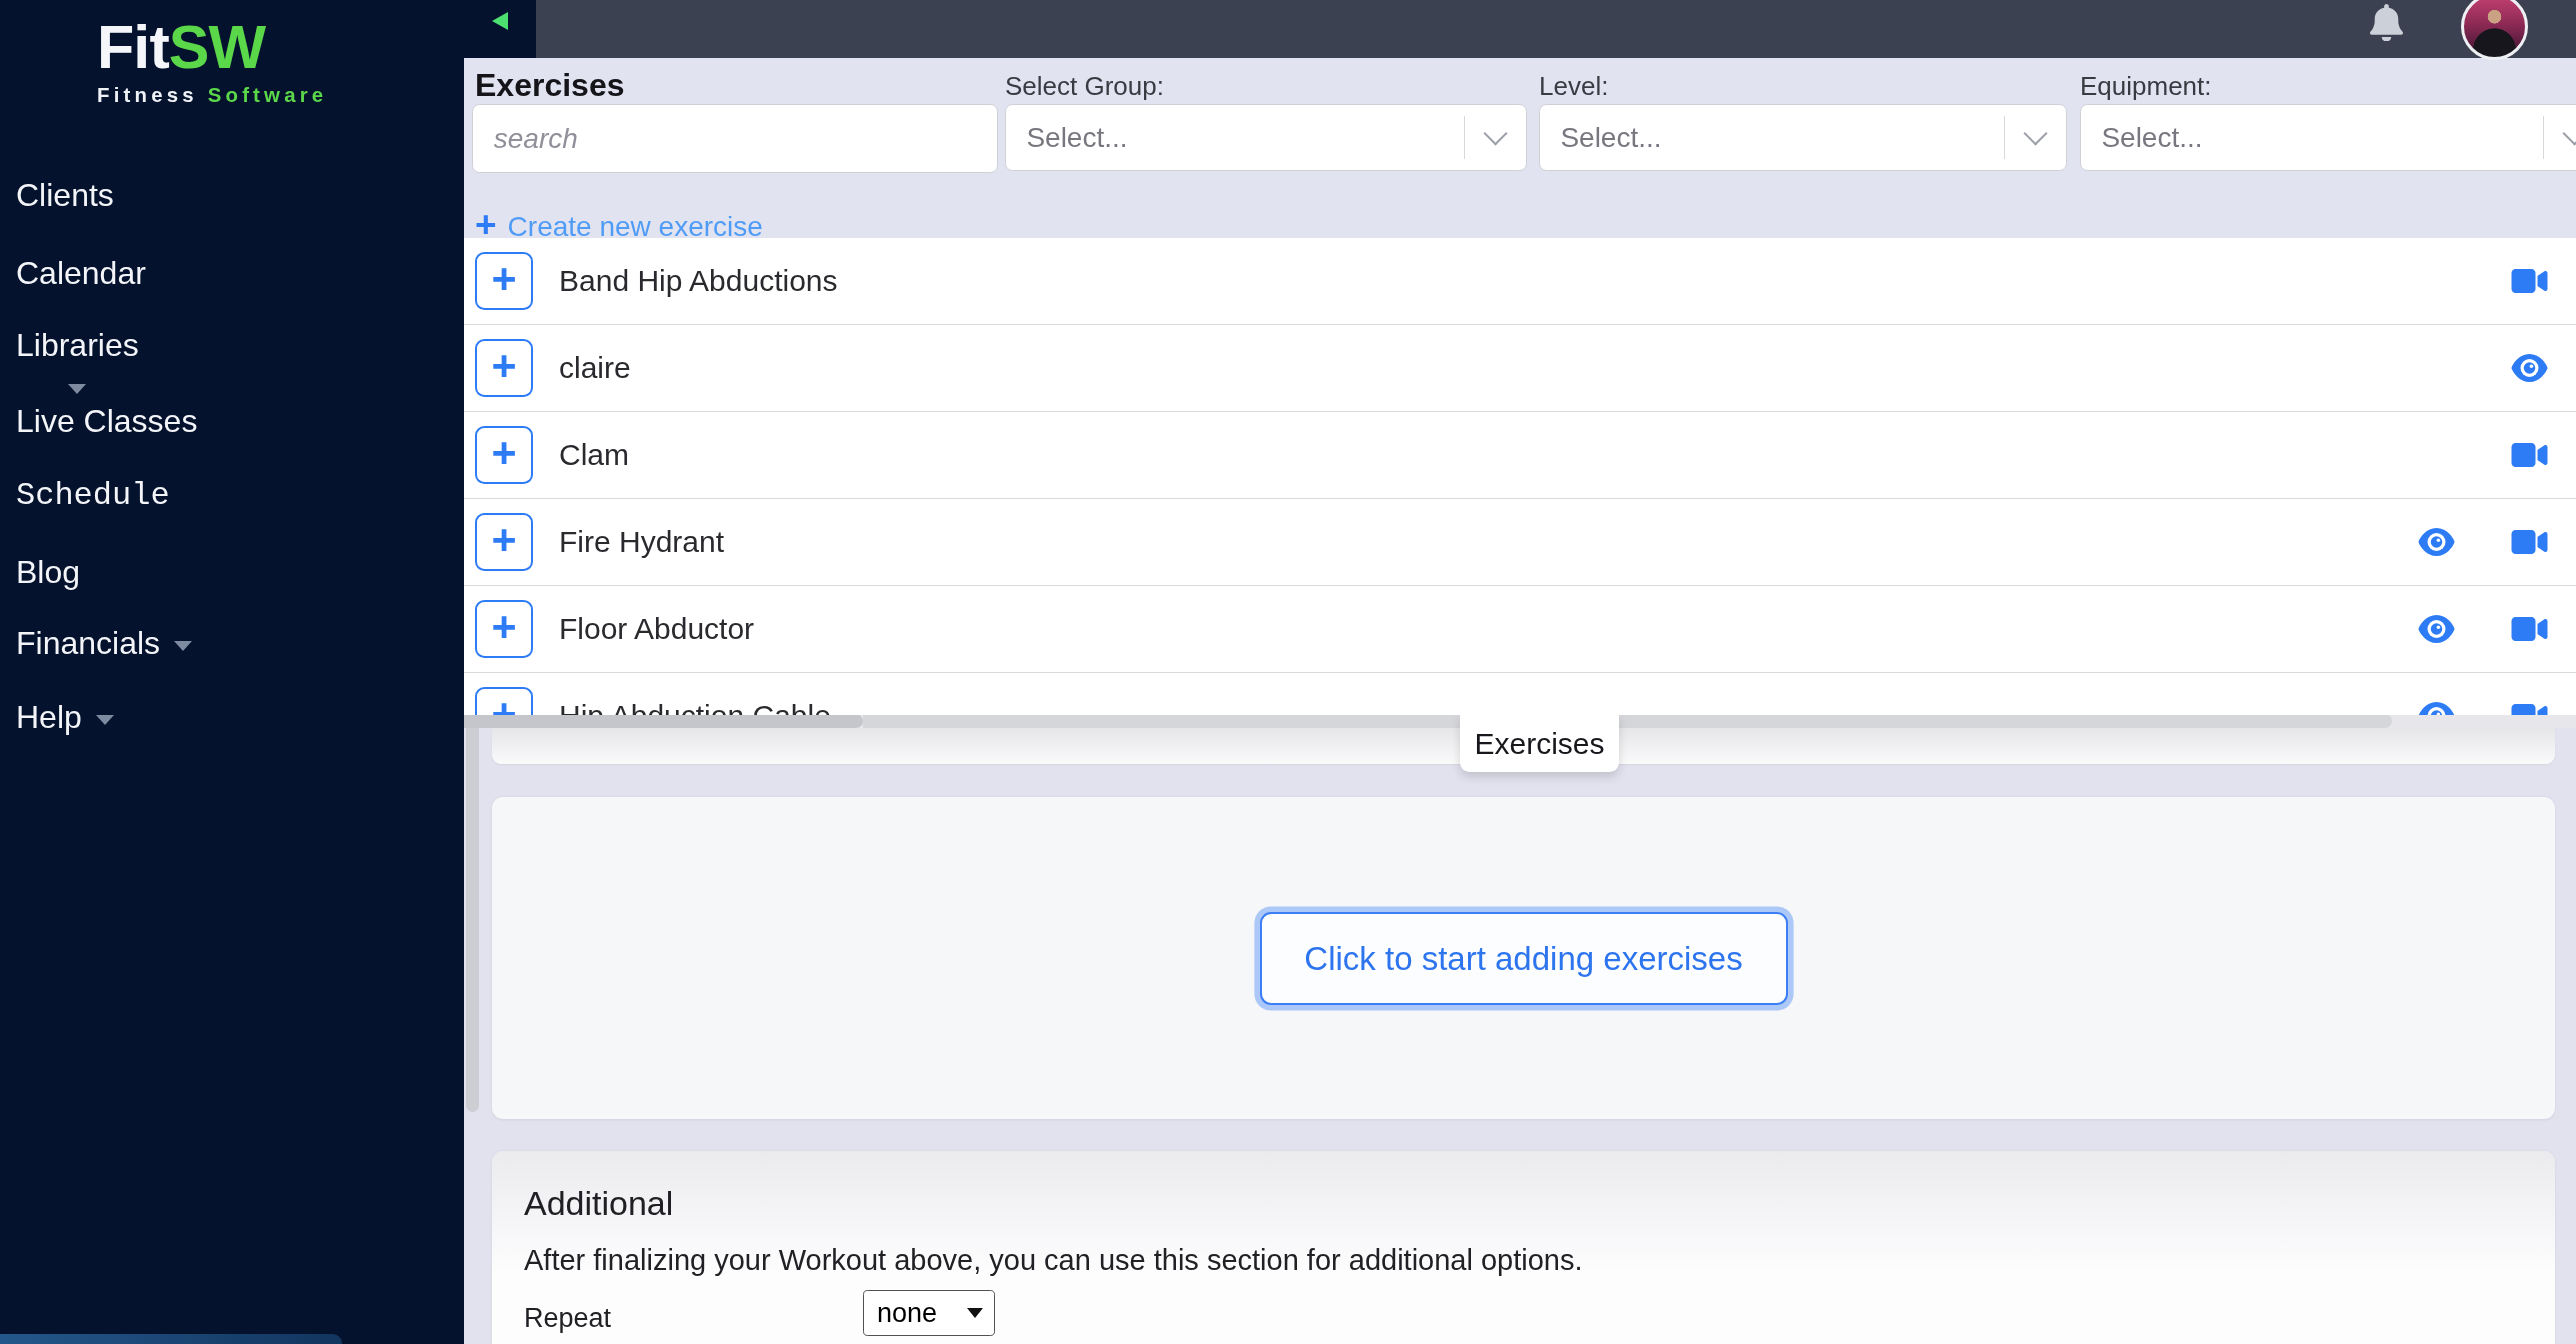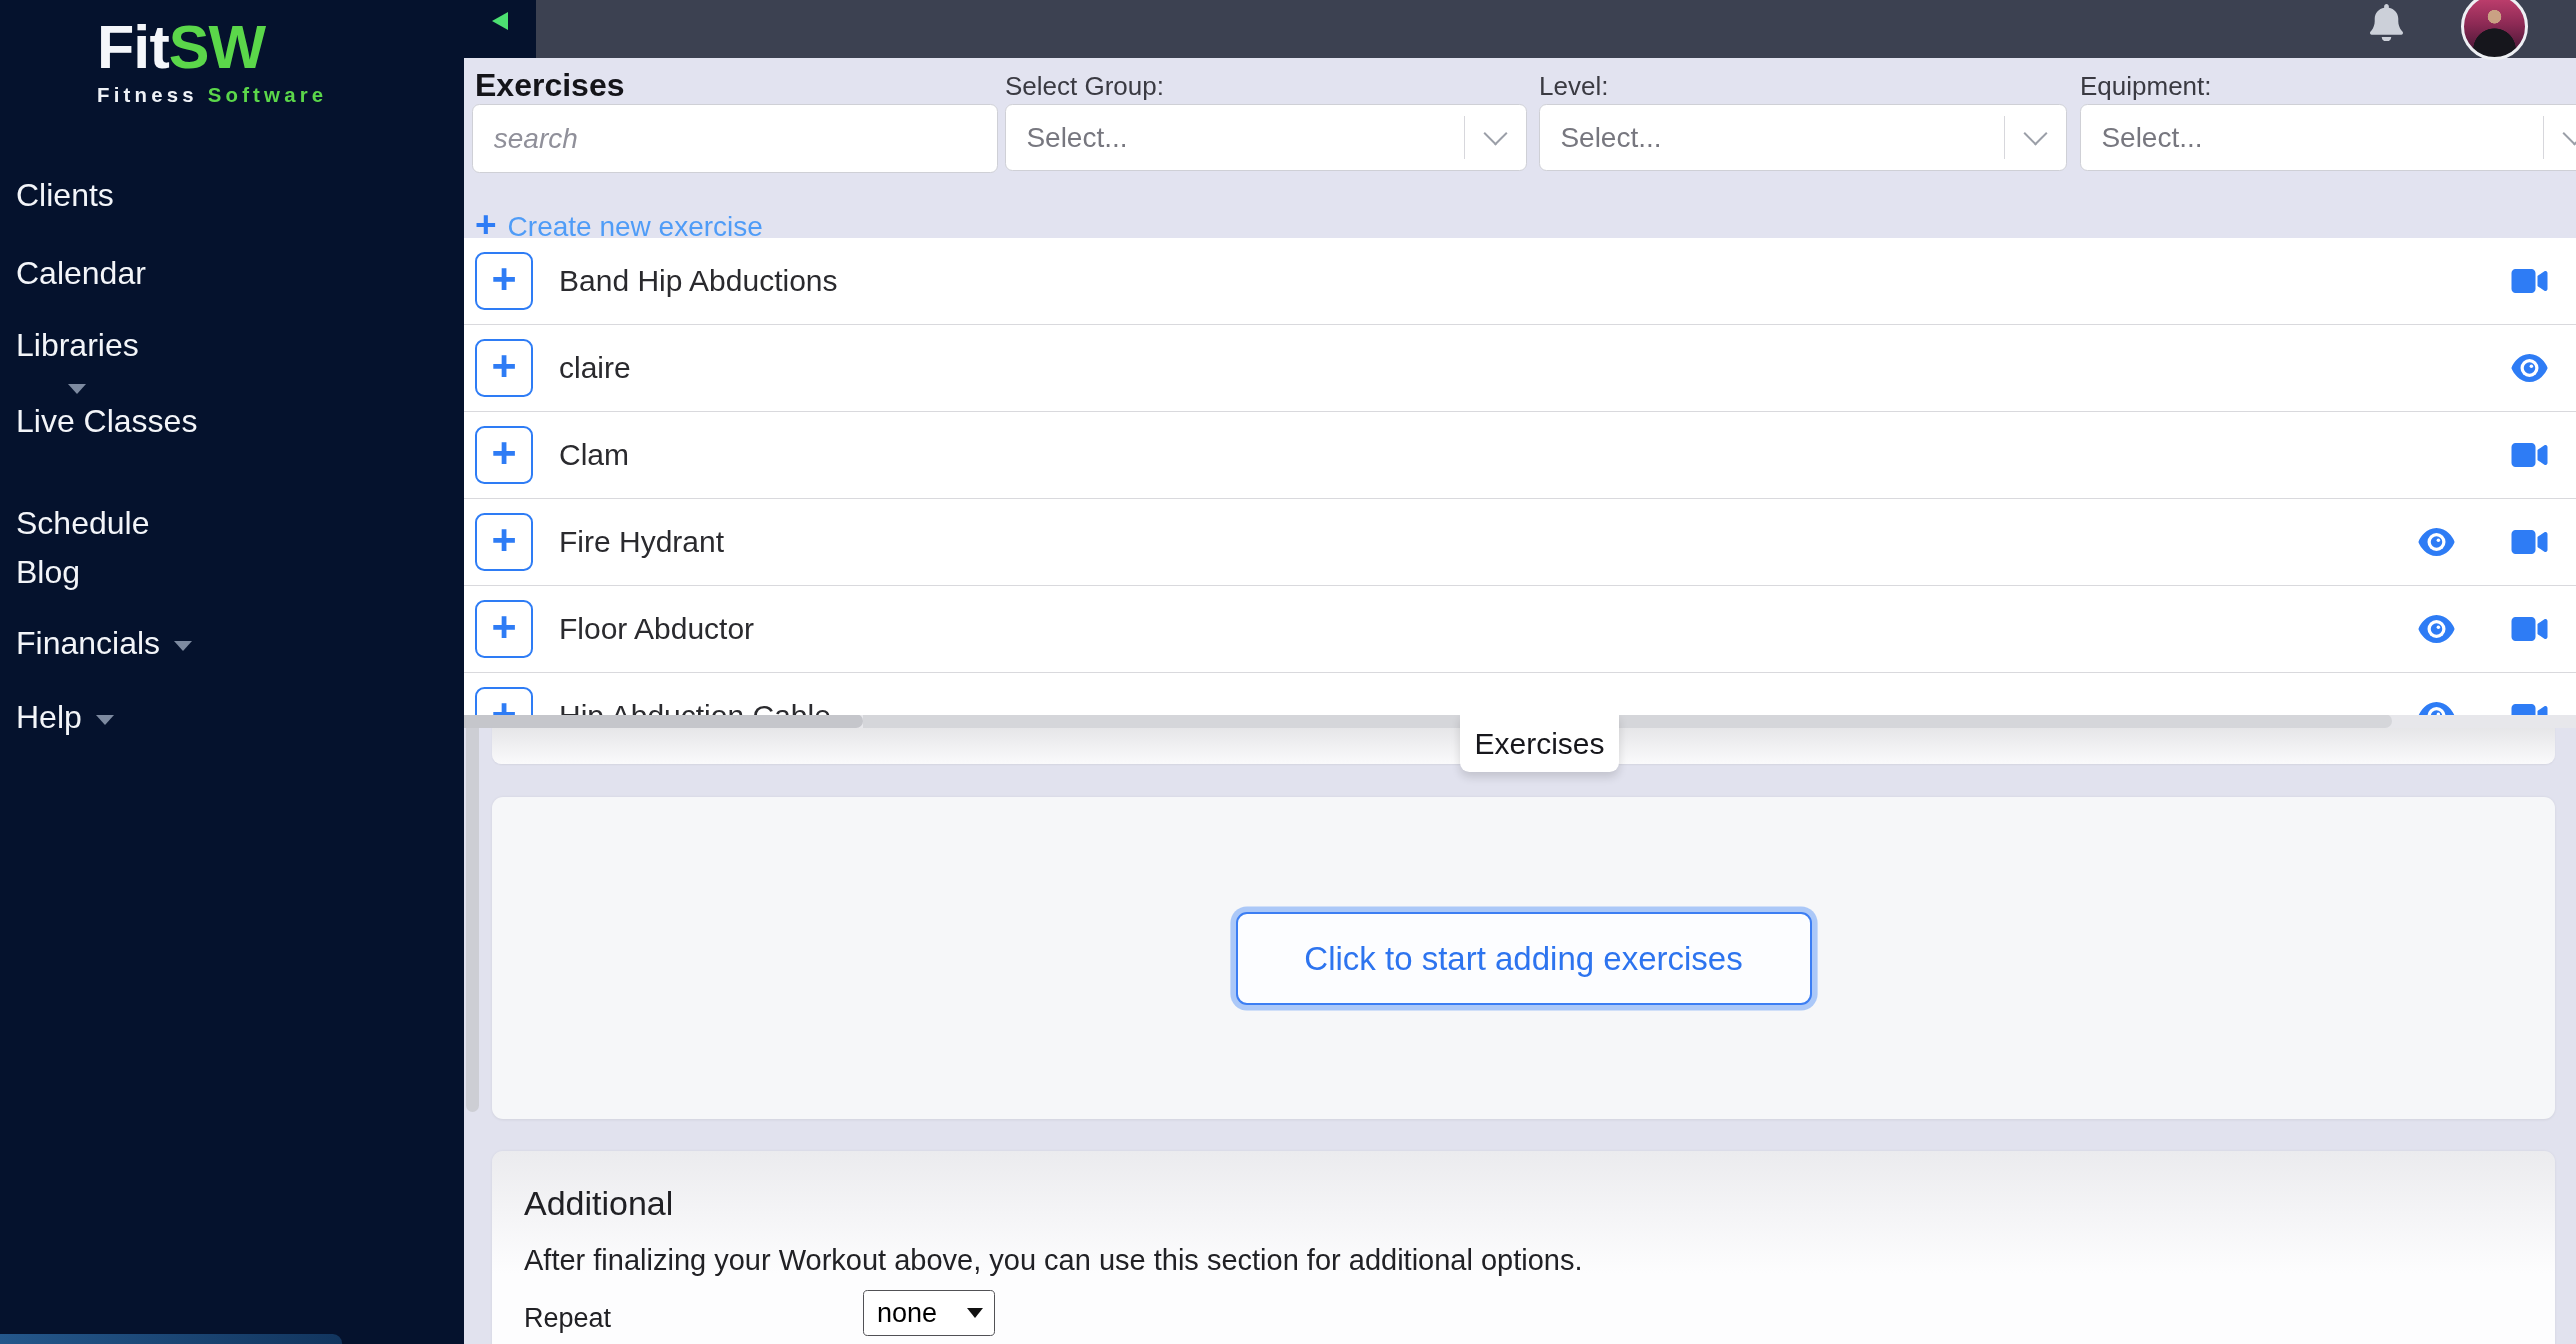--- a/index.html
+++ b/index.html
@@ -64,21 +64,21 @@
   .hthumb1{position:absolute;left:0;top:0;width:399px;height:14px;background:#c5c6cb;border-radius:0 7.4px 7.4px 0;}
   .hthumb2{position:absolute;left:399px;top:0;width:1529px;height:14px;background:#d5d6da;border-radius:0 7.4px 7.4px 0;}
   .vscroll-strip{position:absolute;left:466px;top:722px;width:13px;height:390px;background:#cdced4;border-radius:0 0 6.5px 6.5px;z-index:8;}
   .band-card{position:absolute;left:492px;top:719px;width:2063px;height:45px;border-radius:9.3px;z-index:10;
     background:linear-gradient(#e1e1e4,#fafafb);box-shadow:0 0.9px 1.9px rgba(0,0,0,.06);}
   .ex-tab{position:absolute;left:1460px;top:715px;width:159px;height:57px;background:#fff;z-index:25;
     border-radius:0 0 9.3px 9.3px;box-shadow:0 4.6px 9.3px rgba(0,0,0,.14);
     display:flex;align-items:center;justify-content:center;font-size:30px;color:#17171c;cursor:pointer;}
   .drop-card{position:absolute;left:492px;top:797px;width:2063px;height:322px;background:#f6f7f9;border-radius:11px;z-index:10;
     box-shadow:0 0.9px 2.8px rgba(0,0,0,.07);}
-  .add-btn{position:absolute;left:50%;transform:translateX(-50%);top:115px;width:576px;height:93px;box-sizing:border-box;
+  .add-btn{position:absolute;left:50%;transform:translateX(-50%);top:115px;width:528px;height:93px;box-sizing:border-box;
     background:#fcfdff;border:2.8px solid #3c7ef3;border-radius:11px;box-shadow:0 0 0 5.6px rgba(96,153,247,.5);
     display:flex;align-items:center;justify-content:center;font-size:33px;color:#2d74ef;cursor:pointer;font-family:"Liberation Sans",sans-serif;}
   .additional-card{position:absolute;left:492px;top:1151px;width:2063px;height:204px;z-index:10;
     background:linear-gradient(#ebebee,#fdfdfe 60%);border-radius:11px 11px 0 0;box-shadow:0 0.9px 2.8px rgba(0,0,0,.07);}
   .add-heading{position:absolute;left:32px;top:33px;font-size:34px;color:#202024;}
   .add-desc{position:absolute;left:32px;top:93px;font-size:29px;color:#212125;}
   .repeat-label{position:absolute;left:32px;top:152px;font-size:27px;color:#212125;}
   .repeat-select{position:absolute;left:371px;top:139px;width:132px;height:46px;box-sizing:border-box;background:#fff;
     border:1.9px solid #515155;border-radius:4.6px;display:flex;align-items:center;cursor:pointer;}
   .repeat-value{flex:1;padding-left:13px;font-size:27px;color:#000;}
@@ -275,21 +275,21 @@
         <div class="nav-item" style="top: 254px;">
           <span>Calendar</span>
         </div>
         <div class="nav-item" style="top: 327px; flex-direction: column;">
           <span>Libraries</span>
           <span class="caret"></span>
         </div>
         <div class="nav-item" style="top: 402px;">
           <span>Live Classes</span>
         </div>
-        <div class="nav-item" style="top: 504px;">
+        <div class="nav-item" style="top: 476px; font-family: Liberation Mono, monospace;">
           <span>Schedule</span>
         </div>
         <div class="nav-item" style="top: 553px;">
           <span>Blog</span>
         </div>
         <div class="nav-item" style="top: 624px;">
           <span>Financials</span>
           <span class="caret"></span>
         </div>
         <div class="nav-item" style="top: 698px;">

